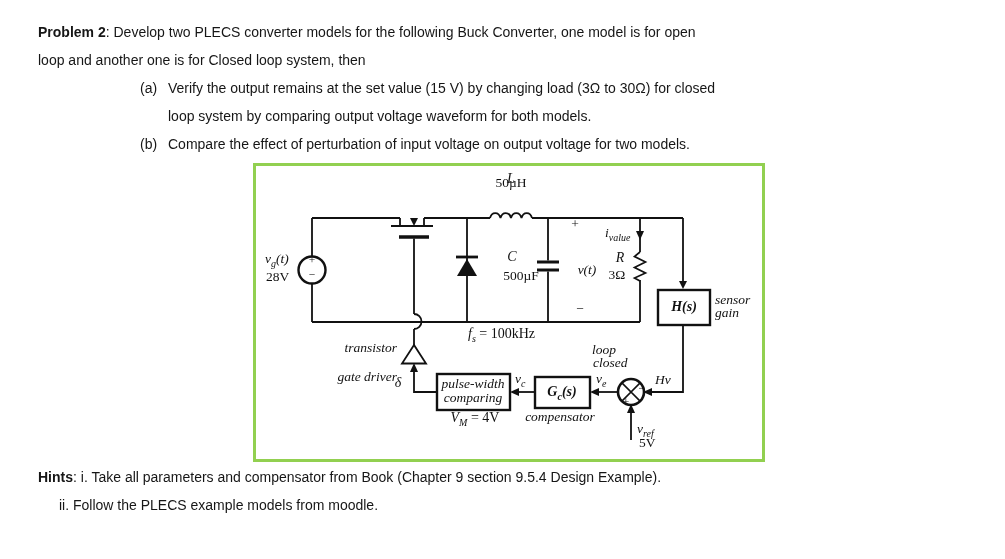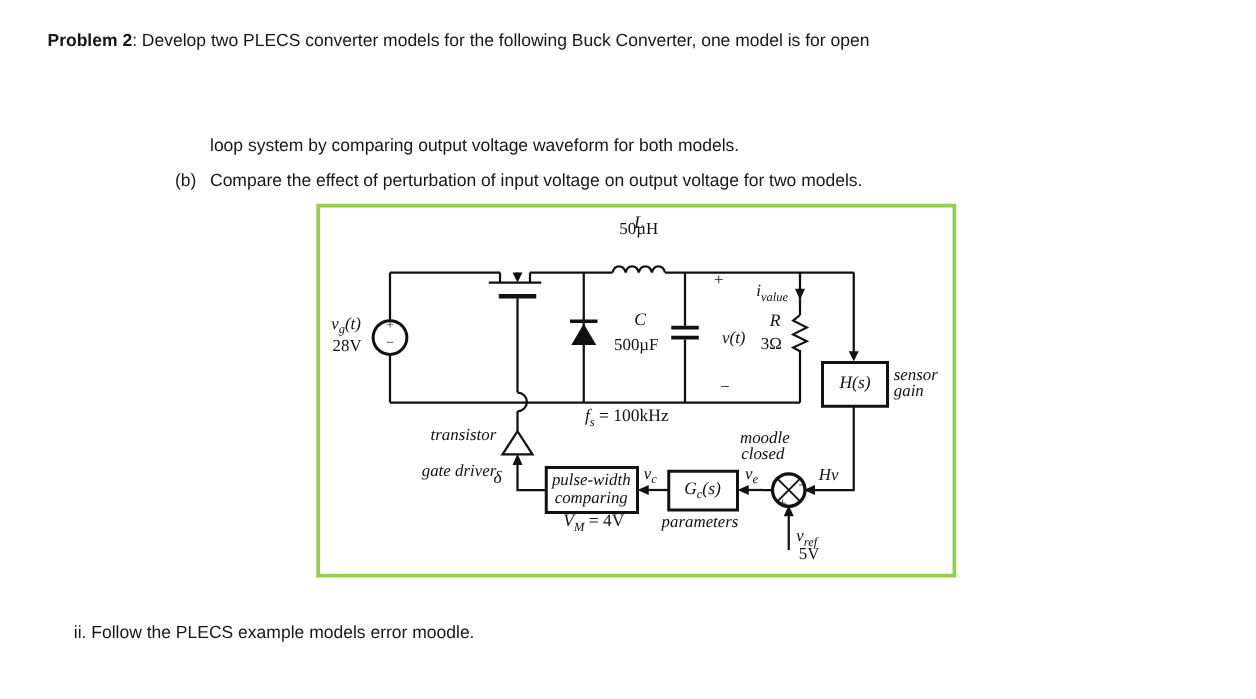--- a/index.html
+++ b/index.html
@@ -13,30 +13,32 @@
   .fig-border{position:absolute;inset:0;border:3px solid #92d050;pointer-events:none;}
   .figure svg{position:absolute;left:0;top:0;}
   .fl{position:absolute;font-family:"Liberation Serif",serif;font-size:13.5px;line-height:1;
       color:#111;white-space:nowrap;}
   .fl.it{font-style:italic;}
   .fl i{font-style:italic;}
   .fl sub{font-size:10px;font-style:italic;line-height:0;}
   .fl .rm{font-style:normal;text-align:right;}
   .ctr{transform:translate(-50%,-50%);}
   .sm{font-size:11.5px;}
-  .bx{font-size:14px;}
+  .bx{font-size:14px;font-weight:bold;}
   .ra{text-align:right;}
 </style>
 </head>
 <body>
 
 <div class="page">
 
   <div class="doc-line" style="left:38px;top:24px"><b>Problem 2</b><span>: Develop two PLECS converter models for the following Buck Converter, one model is for open</span></div>
+  <div class="doc-line" style="left:38px;top:52px">loop and another one is for Closed loop system, then</div>
 
+  <div class="doc-line" style="left:140px;top:80px"><span class="marker">(a)</span><span>Verify the output remains at the set value (15 V) by changing load (3Ω to 30Ω) for closed</span></div>
   <div class="doc-line" style="left:168px;top:108px">loop system by comparing output voltage waveform for both models.</div>
   <div class="doc-line" style="left:140px;top:136px"><span class="marker">(b)</span><span>Compare the effect of perturbation of input voltage on output voltage for two models.</span></div>
 
   <div class="figure">
     <svg width="512" height="299" viewBox="0 0 512 299">
 
       <g stroke="#111" stroke-width="1.8" fill="none">
         <path d="M59,55 H147"></path>
         <path d="M171,55 H237"></path>
         <path d="M279,55 H430"></path>
@@ -104,21 +106,21 @@
 
     <span class="fl it ctr" style="left:258px;top:16px;font-size:14px">L</span>
     <span class="fl ctr" style="left:258px;top:20px">50µH</span>
 
     <span class="fl" style="left:12px;top:89px"><i>v</i><sub>g</sub><i>(t)</i></span>
     <span class="fl" style="left:13px;top:107px">28V</span>
     <span class="fl ctr sm" style="left:59px;top:98px">+</span>
     <span class="fl ctr sm" style="left:59px;top:112px">−</span>
 
     <span class="fl it ctr" style="left:259px;top:94px;font-size:14px">C</span>
-    <span class="fl ctr" style="left:256px;top:113px">500µF</span>
+    <span class="fl ctr" style="left:268px;top:113px">500µF</span>
 
     <span class="fl ctr" style="left:322px;top:61px">+</span>
     <span class="fl it ctr" style="left:334px;top:107px">v(t)</span>
     <span class="fl ctr" style="left:327px;top:146px">−</span>
 
     <span class="fl" style="left:352px;top:63px"><i>i</i><sub>value</sub></span>
     <span class="fl it ctr" style="left:367px;top:95px;font-size:14px">R</span>
     <span class="fl ctr" style="left:364px;top:112px">3Ω</span>
 
     <span class="fl it ctr bx" style="left:431px;top:144px">H(s)</span>
@@ -131,31 +133,32 @@
     <span class="fl it ra" style="left:58px;top:207px;width:86px">gate driver</span>
     <span class="fl it ctr" style="left:145px;top:220px;font-size:14px">δ</span>
 
     <span class="fl it ctr" style="left:220px;top:221px">pulse-width</span>
     <span class="fl it ctr" style="left:220px;top:235px">comparing</span>
     <span class="fl ctr" style="left:222px;top:255px;font-size:14px"><i>V</i><sub>M</sub><span class="rm"> = 4V</span></span>
 
     <span class="fl" style="left:262px;top:209px"><i>v</i><sub>c</sub></span>
 
     <span class="fl ctr bx" style="left:309px;top:229px"><i>G</i><sub>c</sub><i>(s)</i></span>
-    <span class="fl it ctr" style="left:307px;top:254px">parameters</span>
+    <span class="fl it ctr" style="left:307px;top:254px">compensator</span>
 
     <span class="fl" style="left:343px;top:209px"><i>v</i><sub>e</sub></span>
-    <span class="fl it" style="left:339px;top:180px">moodle</span>
+    <span class="fl it" style="left:339px;top:180px">loop</span>
     <span class="fl it" style="left:340px;top:192.5px">closed</span>
 
     <span class="fl it" style="left:402px;top:210px">Hv</span>
     <span class="fl ctr" style="left:389px;top:225px;font-size:12px">−</span>
     <span class="fl ctr" style="left:373px;top:239px;font-size:12px">+</span>
 
     <span class="fl" style="left:384px;top:259px"><i>v</i><sub>ref</sub></span>
     <span class="fl" style="left:386px;top:273px">5V</span>
 
     <div class="fig-border"></div>
   </div>
 
-  <div class="doc-line" style="left:59px;top:497px">ii. Follow the PLECS example models error moodle.</div>
+  <div class="doc-line" style="left:38px;top:469px"><b>Hints</b><span>: i. Take all parameters and compensator from Book (Chapter 9 section 9.5.4 Design Example).</span></div>
+  <div class="doc-line" style="left:59px;top:497px">ii. Follow the PLECS example models from moodle.</div>
 
 </div>
 
 </body></html>

